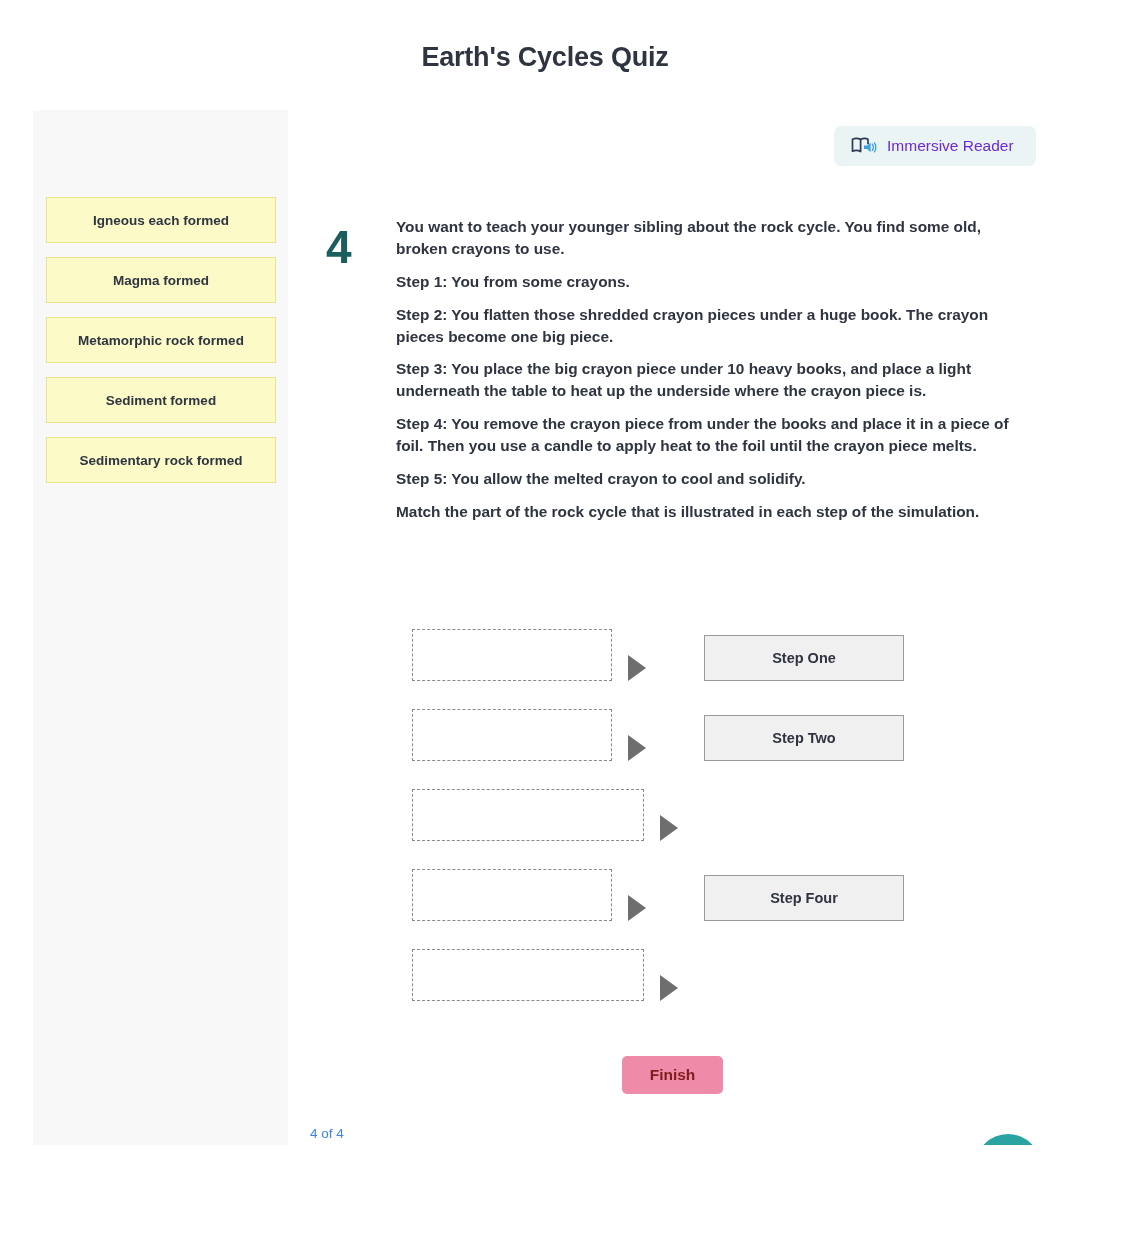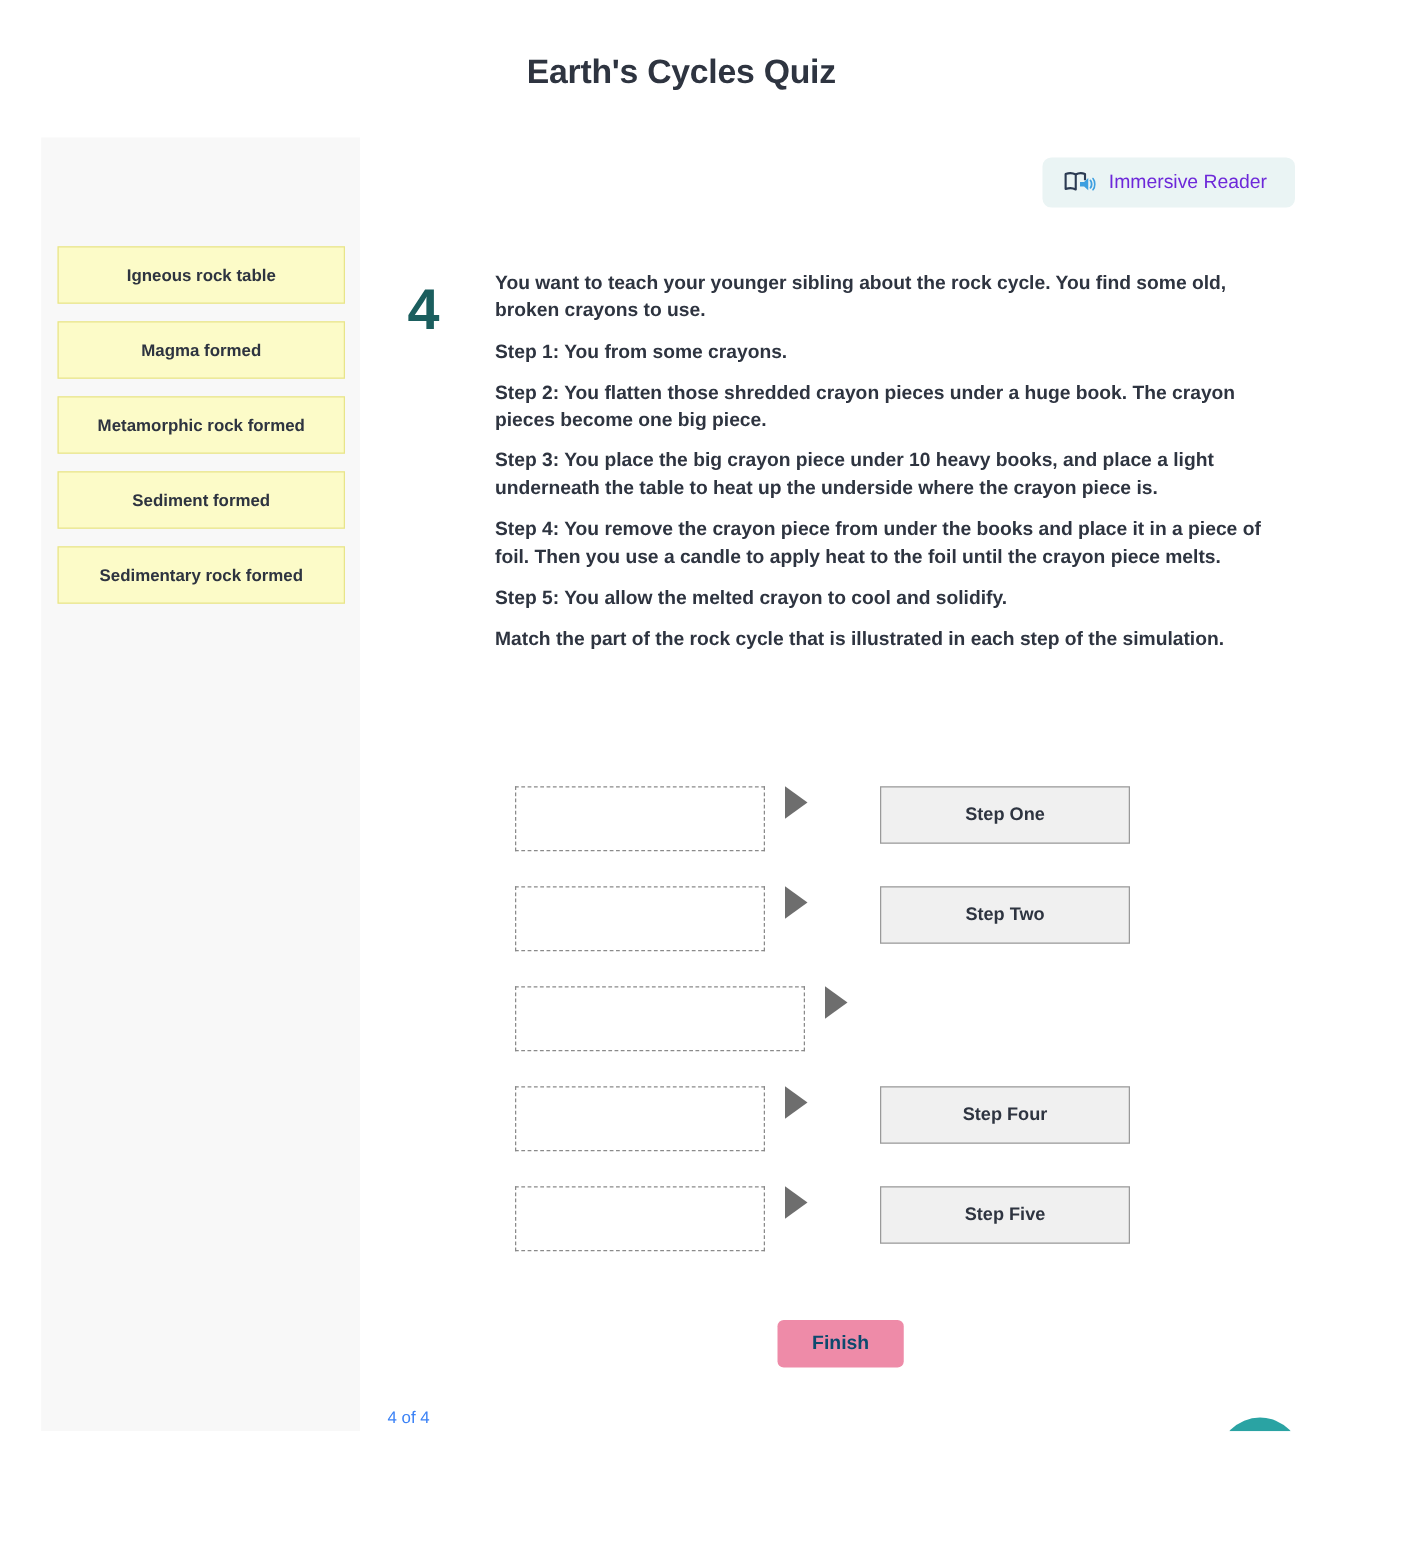--- a/index.html
+++ b/index.html
@@ -112,21 +112,21 @@
     position: absolute;
     left: 412px;
     top: 629px;
     width: 492px;
   }
   .match-row {
     position: relative;
     height: 52px;
     margin-bottom: 28px;
     display: flex;
-    align-items: flex-start;
+    align-items: flex-end;
     gap: 32px;
   }
   .match-row:last-child { margin-bottom: 0; }
   .drop-zone {
     width: 232px;
     height: 52px;
     border: 1px dashed #8a8a8a;
     background: transparent;
     cursor: pointer;
   }
@@ -156,21 +156,21 @@
   
   #finish-button {
     position: absolute;
     left: 622px;
     top: 1056px;
     width: 101px;
     height: 38px;
     background: #ee8ba8;
     border: none;
     border-radius: 5px;
-    color: #0c4a6e;
+    color: #7f1d1d;
     font-size: 15.5px;
     font-weight: bold;
     font-family: "Liberation Sans", sans-serif;
     cursor: pointer;
   }
 
   
   #progress-label {
     position: absolute;
     left: 310px;
@@ -210,21 +210,21 @@
 </head>
 <body>
 
 <div id="page">
 
   <div id="quiz-title">Earth's Cycles Quiz</div>
 
   <div id="sidebar">
     <div id="drag-list">
       <div class="drag-item">
-        <span>Igneous rock table</span>
+        <span>Igneous each formed</span>
       </div>
       <div class="drag-item">
         <span>Magma formed</span>
       </div>
       <div class="drag-item">
         <span>Metamorphic rock formed</span>
       </div>
       <div class="drag-item">
         <span>Sediment formed</span>
       </div>
@@ -291,23 +291,20 @@
     <div class="match-row">
       <div class="drop-zone"></div>
       <div class="arrow"></div>
       <div class="step-box">
         <span>Step Four</span>
       </div>
     </div>
     <div class="match-row">
       <div class="drop-zone"></div>
       <div class="arrow"></div>
-      <div class="step-box">
-        <span>Step Five</span>
-      </div>
     </div>
   </div>
 
   <button id="finish-button">Finish</button>
 
   <div id="progress-label">4 of 4</div>
   <div id="progress-track">
     <div id="progress-fill" style="width: 100%;"></div>
   </div>
 

